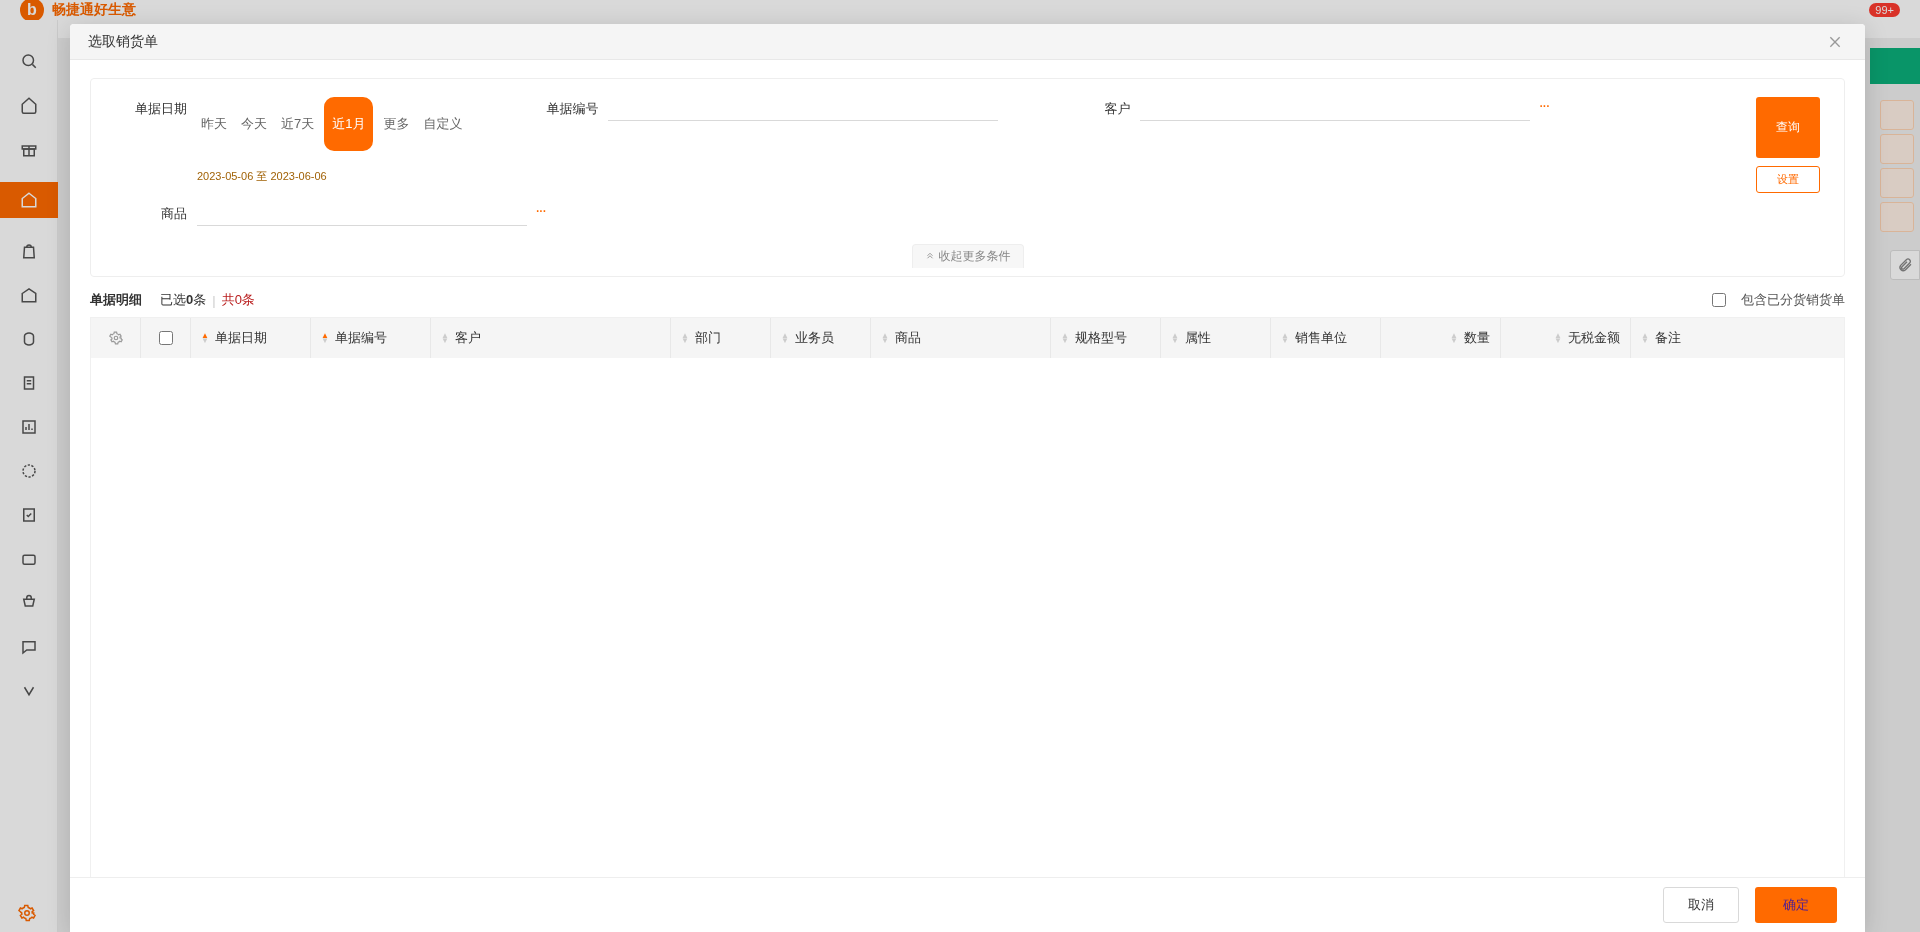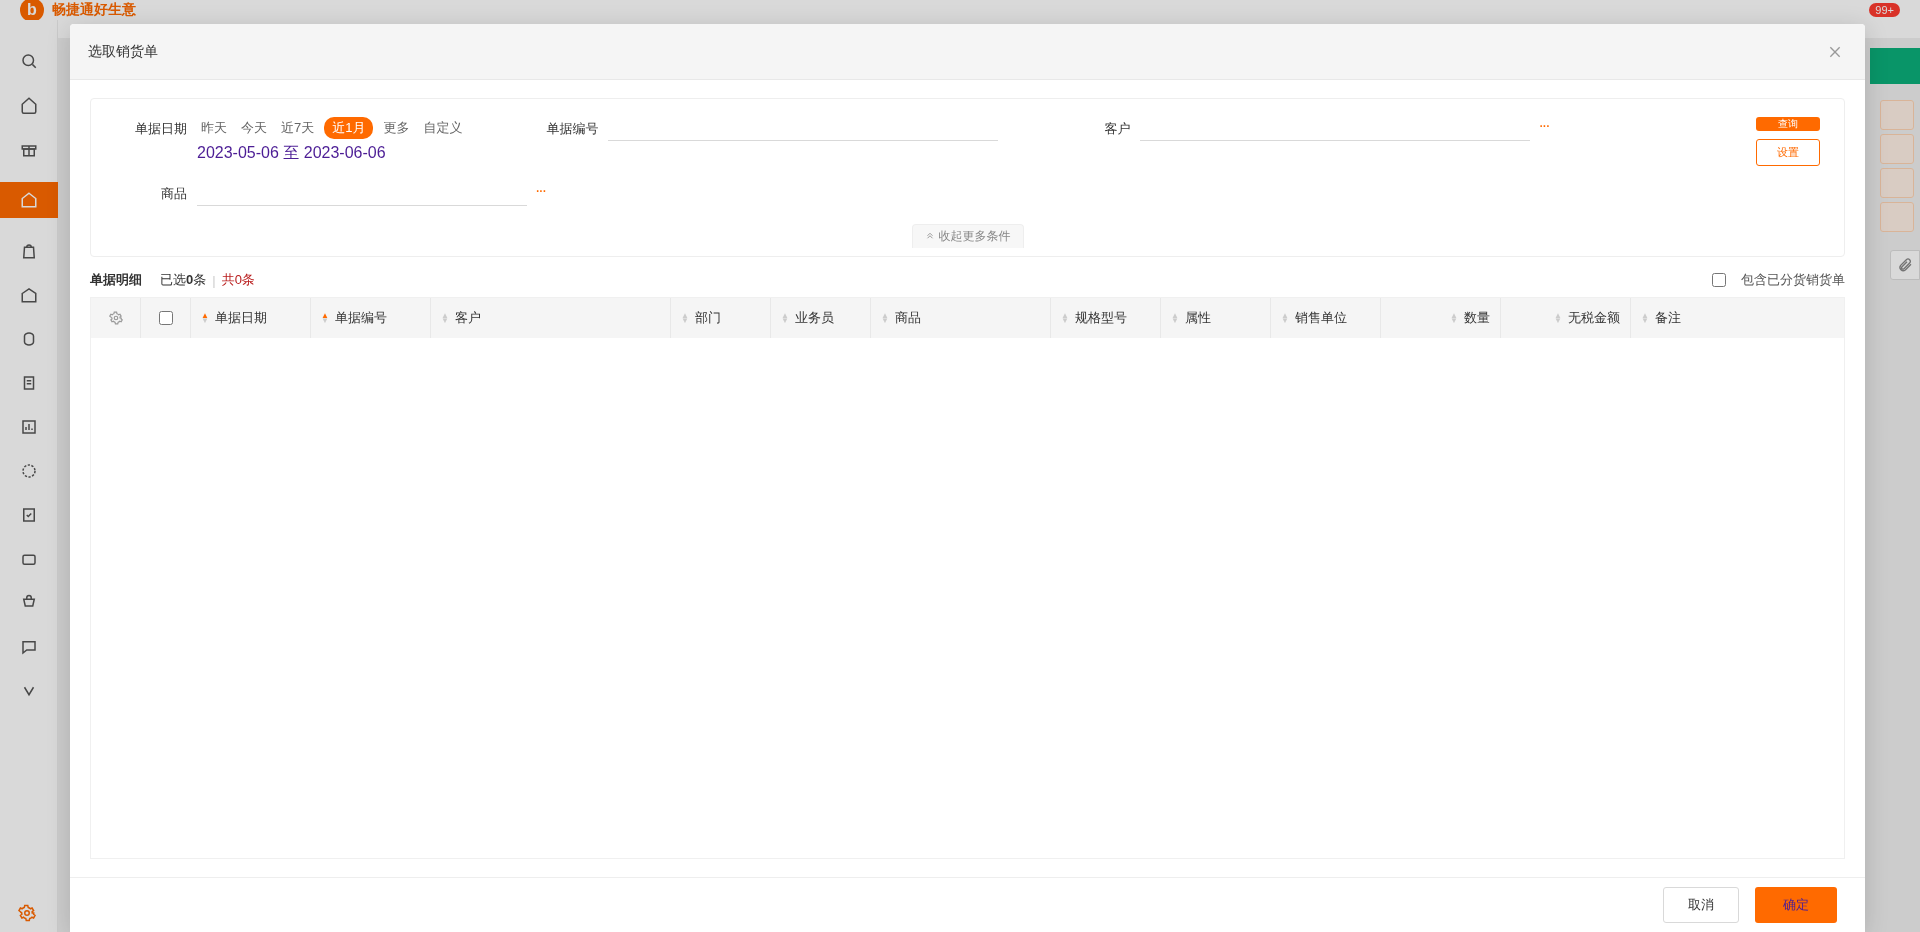--- a/index.html
+++ b/index.html
@@ -17,40 +17,40 @@
 .bg-side-icon.active { background: #ff6a00; color: #fff; width: 58px; height: 36px; }
 .bg-side-settings { position: absolute; bottom: 10px; left: 18px; color: #ff6a00; }
 .bg-main-header { position: absolute; top: 48px; right: 0; width: 50px; height: 36px; background: #0bb07b; display: flex; align-items: center; }
 .bg-right-toolbar { position: absolute; right: 0; top: 100px; width: 40px; display: flex; flex-direction: column; gap: 4px; }
 .bg-right-btn { width: 34px; height: 30px; background: #fff0e6; border: 1px solid #ffd4b3; border-radius: 3px; }
 .bg-right-attach { position: absolute; right: 0; top: 250px; width: 30px; height: 30px; background: #fff; border: 1px solid #ddd; border-radius: 3px 0 0 3px; display: flex; align-items: center; justify-content: center; color: #888; }
 
 
 .modal-overlay { position: absolute; inset: 0; background: rgba(0,0,0,0.15); }
 .modal { position: absolute; left: 70px; top: 24px; right: 55px; bottom: 0; background: #fff; border-radius: 4px 4px 0 0; display: flex; flex-direction: column; box-shadow: 0 4px 24px rgba(0,0,0,0.15); }
-.modal-header { height: 56px; background: #f5f5f5; border-bottom: 1px solid #e8e8e8; display: flex; align-items: center; padding: 0 18px; border-radius: 4px 4px 0 0; }
+.modal-header { height: 36px; background: #f5f5f5; border-bottom: 1px solid #e8e8e8; display: flex; align-items: center; padding: 0 18px; border-radius: 4px 4px 0 0; }
 .modal-title { font-size: 14px; color: #333; }
 .modal-close { margin-left: auto; color: #999; font-size: 18px; cursor: pointer; padding: 4px; }
 .modal-body { flex: 1; overflow: auto; padding: 0; position: relative; }
 
 
 .filter-panel { margin: 18px 20px 0 20px; border: 1px solid #eee; border-radius: 4px; padding: 18px 24px 8px 24px; position: relative; }
 .filter-row { display: flex; align-items: flex-start; gap: 60px; margin-bottom: 18px; }
 .filter-field { display: flex; align-items: flex-start; }
 .filter-label { width: 72px; text-align: right; font-size: 13px; color: #333; padding-top: 3px; margin-right: 10px; }
 .filter-controls { display: flex; flex-direction: column; }
 .date-chips { display: flex; gap: 6px; align-items: center; font-size: 13px; }
 .chip { color: #666; cursor: pointer; padding: 2px 4px; }
-.chip.active { background: #ff6a00; color: #fff; border-radius: 10px; padding: 2px 8px; }
-.date-range { font-size: 16px; color: #4c1d95; margin-top: 4px; }
+.chip.active { background: #ff6a00; color: #fff; border-radius: 10px; padding: 18px 8px; }
+.date-range { font-size: 11px; color: #a16207; margin-top: 18px; }
 .filter-input { border: none; border-bottom: 1px solid #d9d9d9; width: 420px; font-size: 13px; padding: 4px 2px; outline: none; }
 .filter-input-narrow { width: 390px; }
 .filter-more { color: #ff6a00; font-size: 16px; margin-left: 8px; cursor: pointer; letter-spacing: -2px; }
 .filter-actions { position: absolute; right: 24px; top: 18px; display: flex; flex-direction: column; gap: 8px; }
-.btn-primary { background: #ff6a00; color: #fff; border: none; border-radius: 3px; padding: 0 20px; font-size: 10px; cursor: pointer; }
+.btn-primary { background: #ff6a00; color: #fff; border: none; border-radius: 3px; padding: 22px 20px; font-size: 12px; cursor: pointer; }
 .btn-outline { background: #fff; color: #ff6a00; border: 1px solid #ff6a00; border-radius: 3px; padding: 5px 20px; font-size: 11px; cursor: pointer; }
 .collapse-bar { text-align: center; margin-top: 4px; }
 .collapse-btn { display: inline-flex; align-items: center; gap: 4px; background: #f7f7f7; border: 1px solid #eee; border-bottom: none; border-radius: 4px 4px 0 0; padding: 3px 12px; font-size: 12px; color: #888; cursor: pointer; }
 
 
 .detail-header { display: flex; align-items: center; padding: 14px 20px 8px 20px; font-size: 13px; }
 .detail-title { font-weight: 600; color: #333; margin-right: 18px; }
 .detail-count { color: #333; }
 .detail-count b { font-weight: 600; }
 .detail-sep { color: #ccc; margin: 0 6px; }

